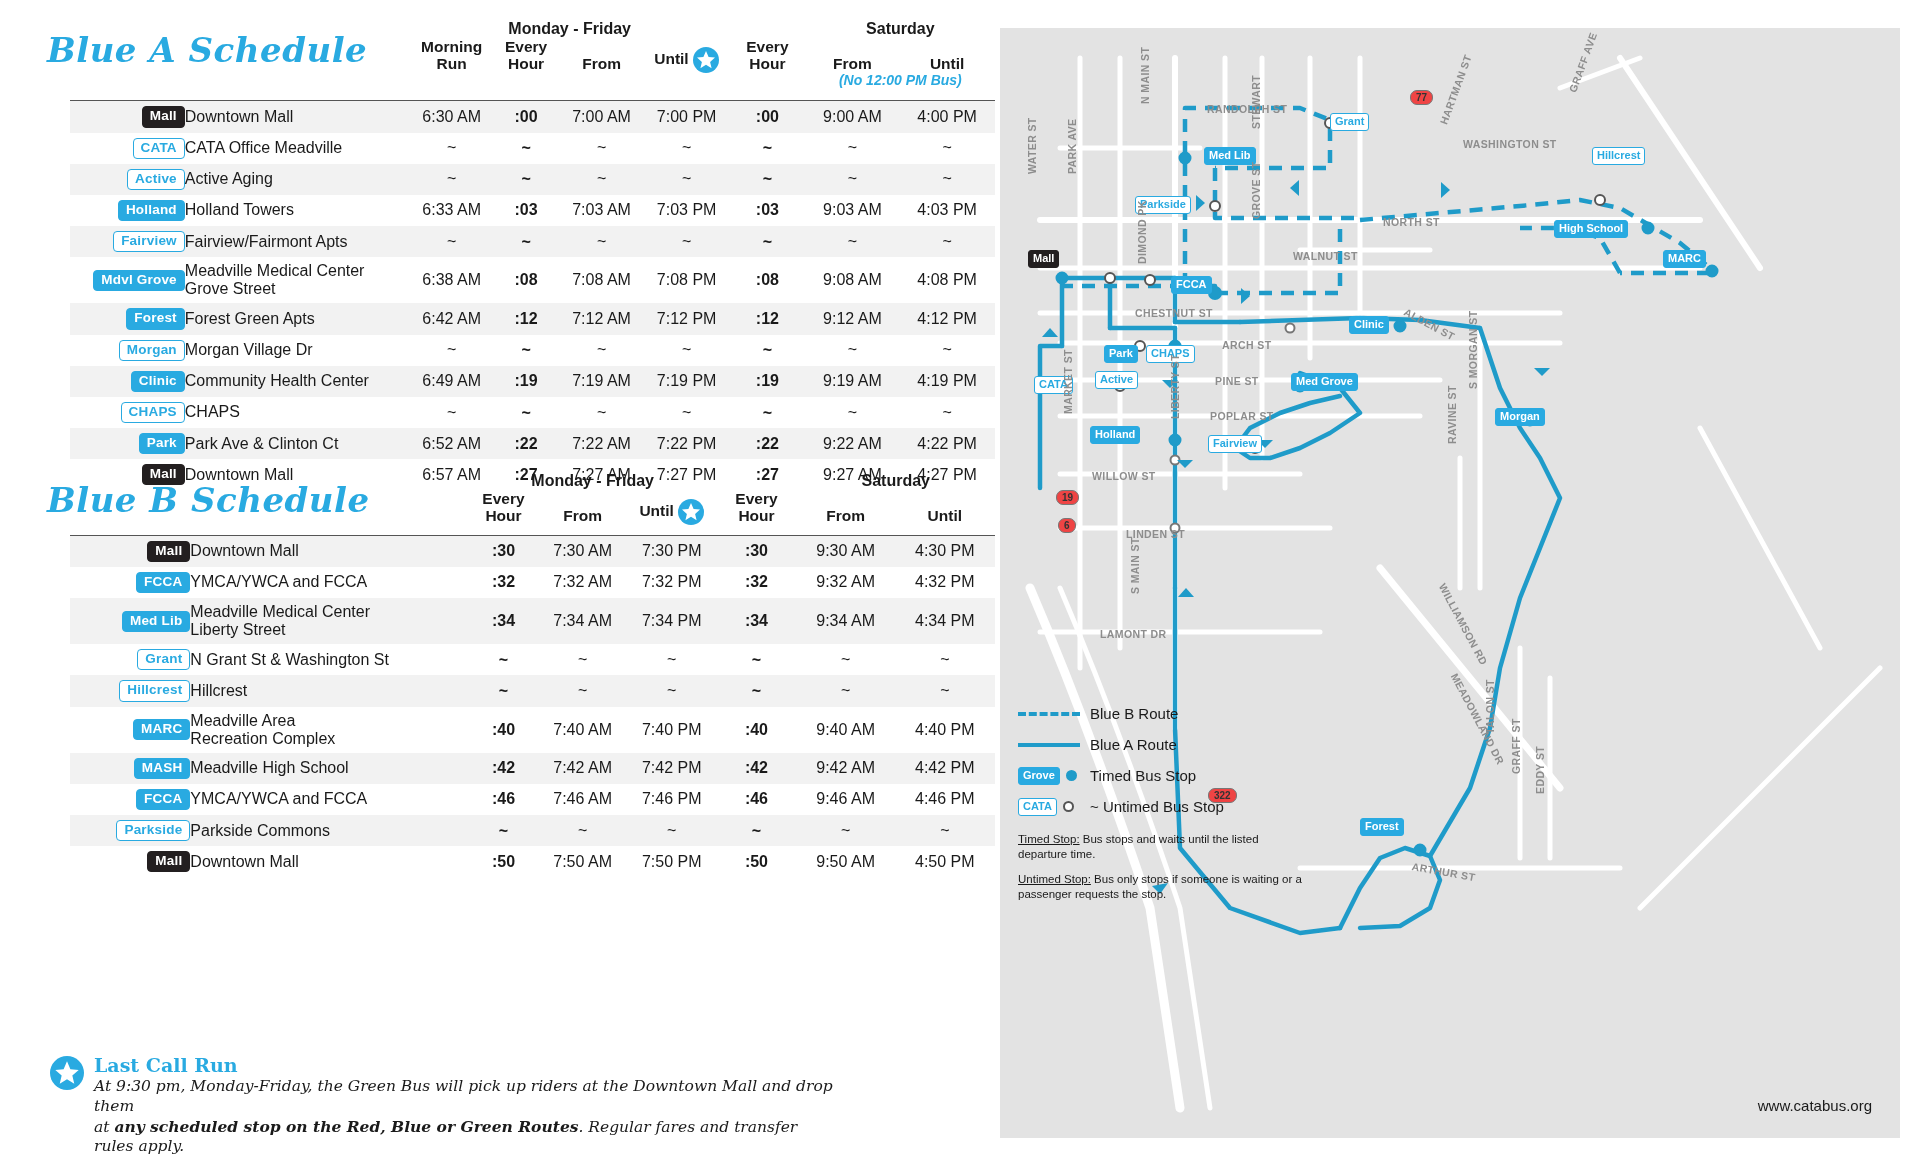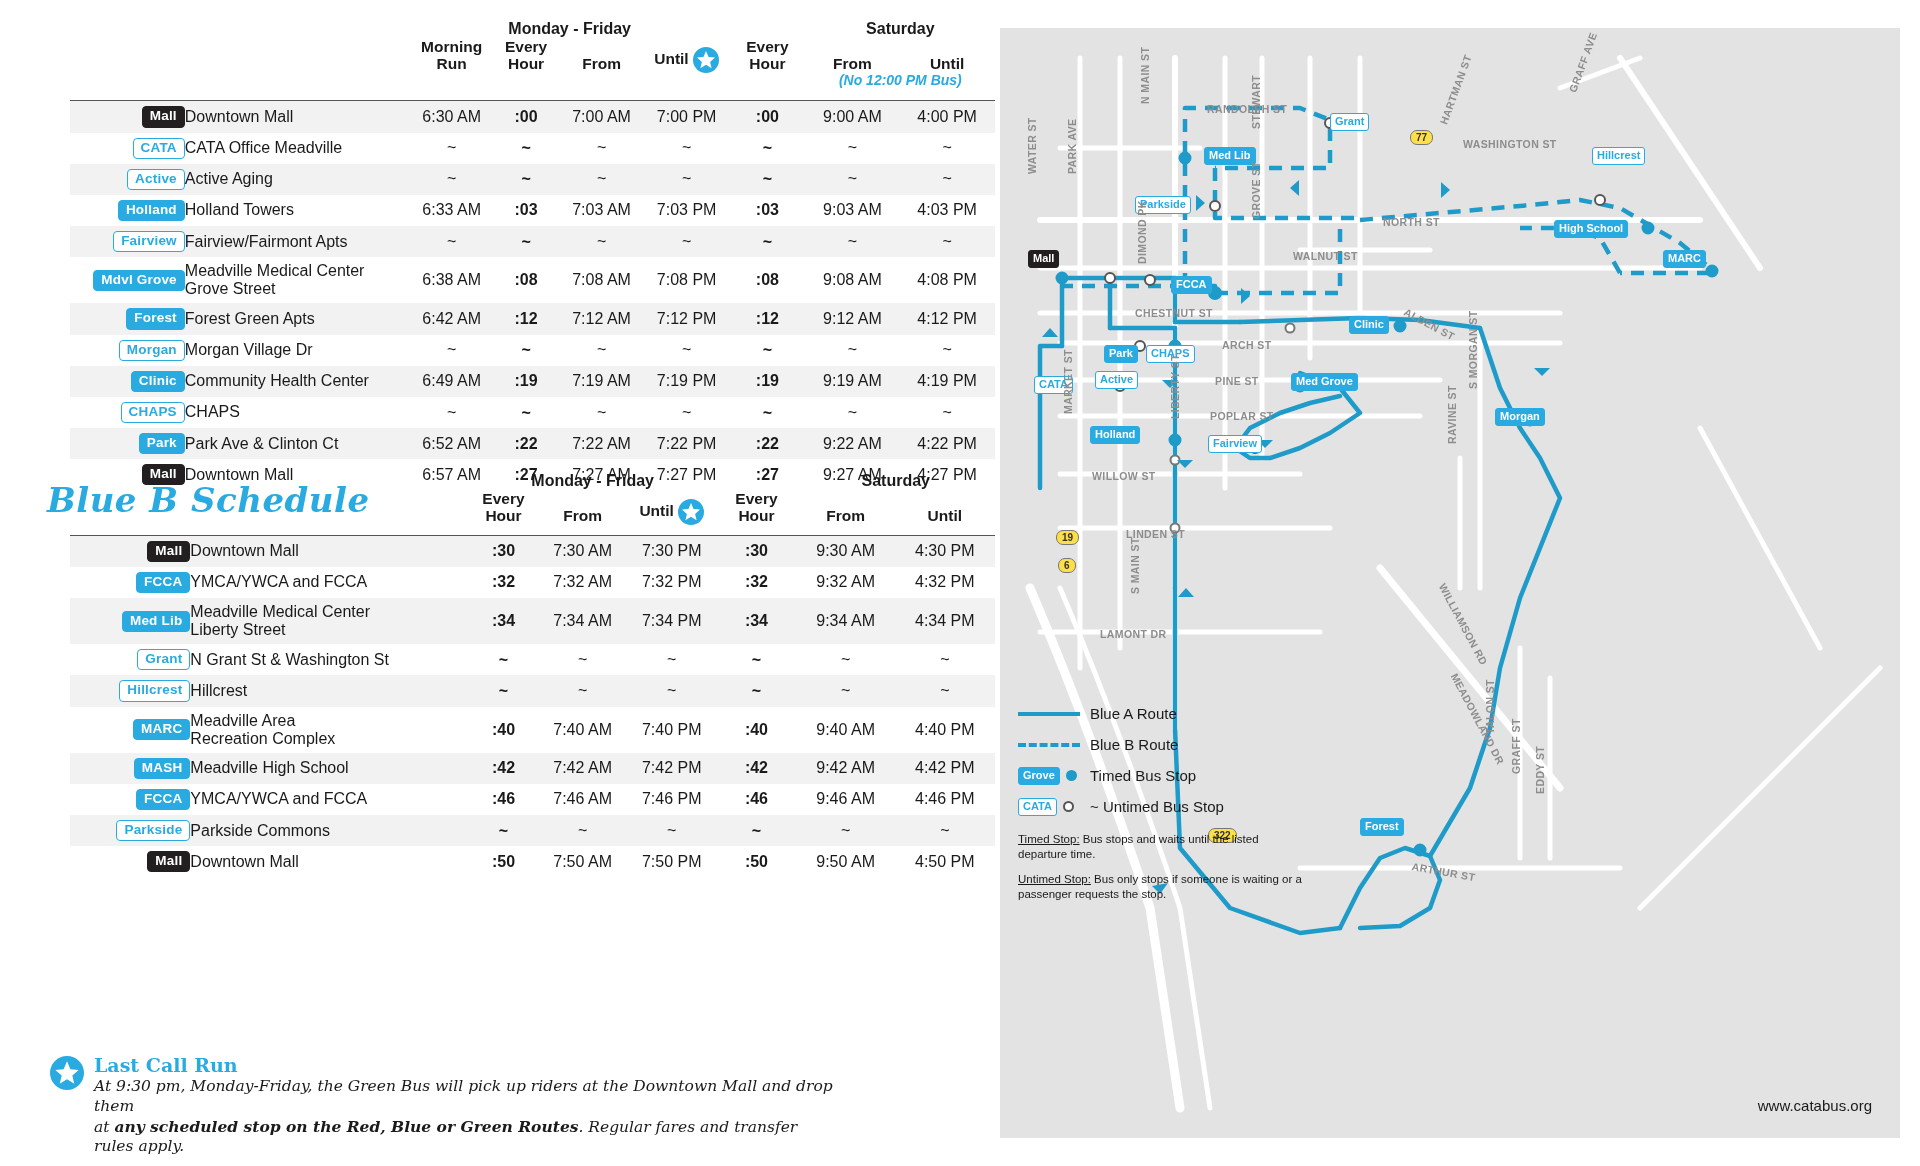--- a/index.html
+++ b/index.html
@@ -119,32 +119,33 @@
   .leg-badge{width:62px;display:flex;align-items:center;gap:6px;}
   .dotf{width:11px;height:11px;border-radius:50%;background:#1f9bc9;border:2px solid #1f9bc9;box-sizing:border-box;}
   .doto{width:11px;height:11px;border-radius:50%;background:#fff;border:2px solid #555;box-sizing:border-box;}
   .leg-note{font-size:11.5px;color:#1a1a1a;line-height:1.3;margin-top:10px;max-width:290px;}
   .leg-note u{text-decoration:underline;margin-top:44px;}
   .website{
     position:absolute;right:28px;bottom:24px;font-size:15px;color:#1a1a1a;
   }
   .shield{
     position:absolute;font-size:10px;font-weight:bold;color:#333;
-    background:#fde047;border:1.4px solid #777;border-radius:7px;
-    padding:1px 5px;font-family:"Liberation Sans", sans-serif;margin-top:40px;
+    background:#ef4444;border:1.4px solid #777;border-radius:7px;
+    padding:1px 5px;font-family:"Liberation Sans", sans-serif;
   }
 </style>
 </head>
 <body>
 
 <div class="page">
 
   <div class="left">
 
     <div class="sched-block" style="top:20px;">
+      <div class="sched-title" style="top:10px;">Blue A Schedule</div>
 
       <table class="sched">
         <colgroup>
           <col style="width:108px">
             <col style="width:212px">
           <col style="width:78px">
             <col style="width:62px">
             <col style="width:80px">
             <col style="width:80px">
           <col style="width:72px">
@@ -687,26 +688,26 @@
 
     <div id="map-shields">
         <div class="shield" style="left: 410px; top: 62px;">77</div>
         <div class="shield" style="left: 56px; top: 462px;">19</div>
         <div class="shield" style="left: 58px; top: 490px;">6</div>
         <div class="shield" style="left: 208px; top: 760px;">322</div>
       </div>
 
     <div class="legend">
       <div class="leg-row">
+        <span class="leg-line dash"></span>
+        <span class="leg-txt">Blue B Route</span>
+      </div>
+      <div class="leg-row">
         <span class="leg-line"></span>
         <span class="leg-txt">Blue A Route</span>
-      </div>
-      <div class="leg-row">
-        <span class="leg-line dash"></span>
-        <span class="leg-txt">Blue B Route</span>
       </div>
       <div class="leg-row">
         <span class="leg-badge">
           <span class="maplabel timed" style="position:static">Grove</span>
           <span class="dotf"></span>
         </span>
         <span class="leg-txt">Timed Bus Stop</span>
       </div>
       <div class="leg-row">
         <span class="leg-badge">

